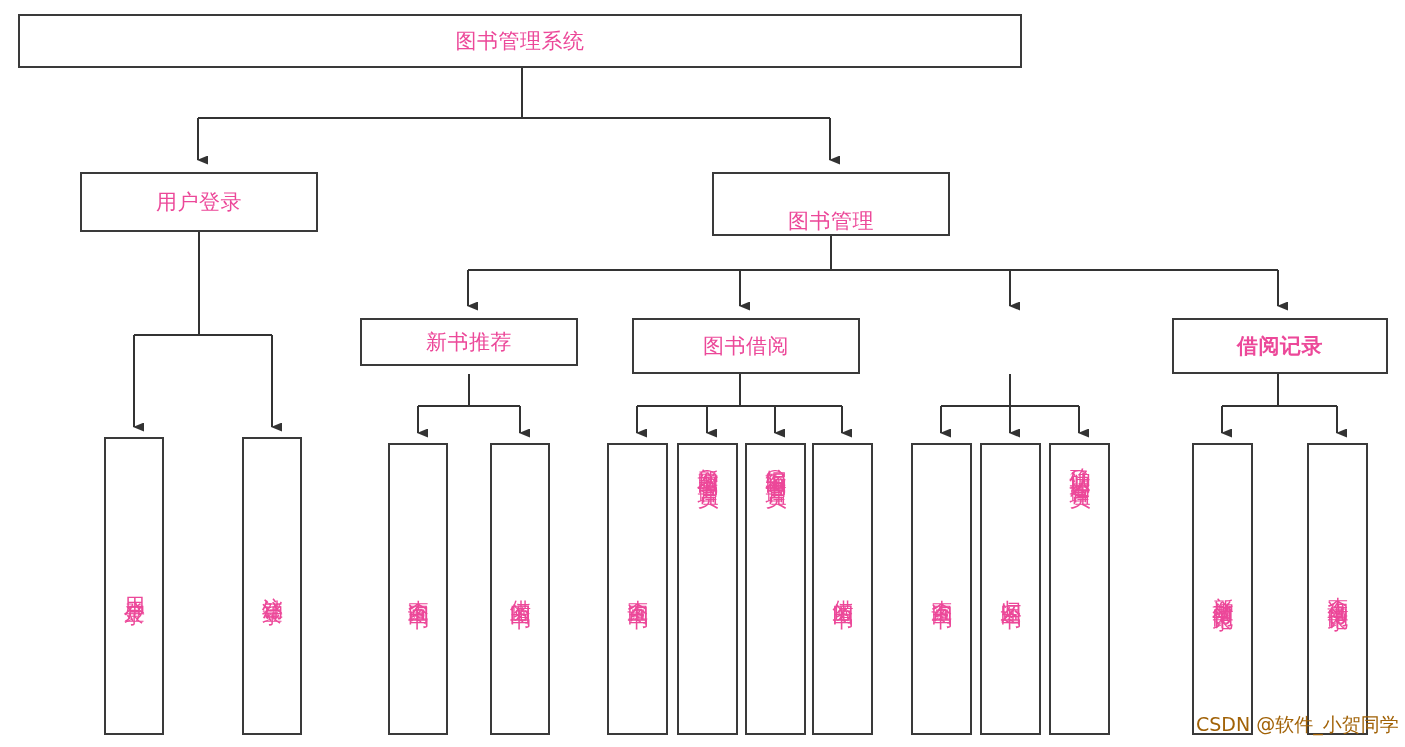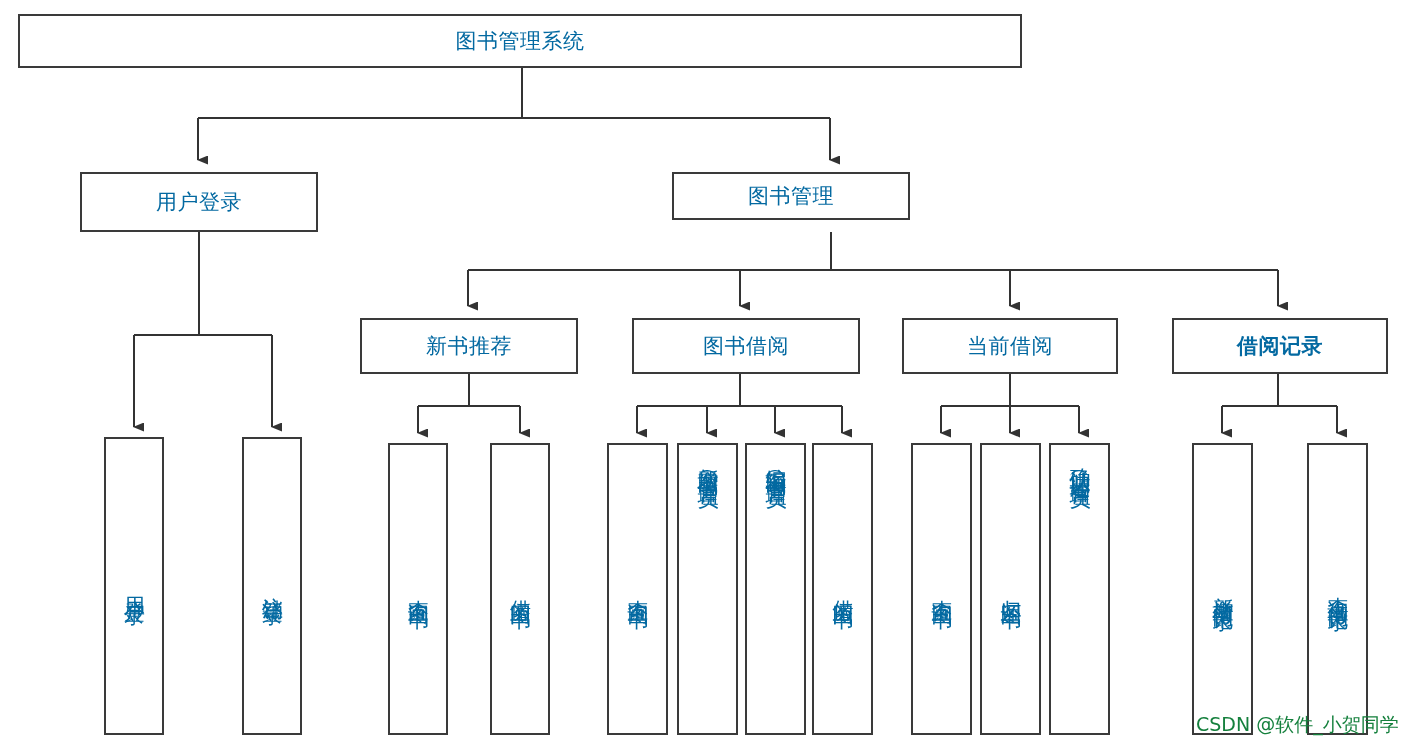--- a/index.html
+++ b/index.html
@@ -30,21 +30,21 @@
     position: absolute;
     box-sizing: border-box;
     background: #ffffff;
     border: 2px solid #3a3a3a;
     display: flex;
     align-items: center;
     justify-content: center;
     z-index: 2;
   }
   .node-label {
-    color: #0369a1;
+    color: #ec4899;
     font-size: 21px;
     letter-spacing: 0.5px;
     line-height: 1.25;
     white-space: nowrap;
     text-align: center;
   }
   
   .node-box.vertical {
     align-items: flex-start;
     justify-content: center;
@@ -57,21 +57,21 @@
     font-size: 21px;
     letter-spacing: 3px;
     line-height: 1;
   }
   .node-box.vertical.centered {
     align-items: center;
     padding-top: 0;
   }
   #watermark {
     position: absolute;
-    color: #15803d;
+    color: #a16207;
     font-size: 19px;
     white-space: nowrap;
     z-index: 5;
   }
 </style>
 </head>
 <body>
 
 <div id="diagram-root">
 
@@ -125,32 +125,29 @@
     </g>
   </svg>
 
   <div class="node-box" style="left:18px; top:14px; width:1004px; height:54px;">
     <span class="node-label">图书管理系统</span>
   </div>
 
   <div class="node-box" style="left:80px; top:172px; width:238px; height:60px;">
     <span class="node-label">用户登录</span>
   </div>
-  <div class="node-box" style="left:672px; top:172px; width:238px; height:48px;">
+  <div class="node-box" style="left:712px; top:172px; width:238px; height:64px;align-items:flex-end;">
     <span class="node-label">图书管理</span>
   </div>
 
-  <div class="node-box" style="left:360px; top:318px; width:218px; height:56px;">
+  <div class="node-box" style="left:360px; top:318px; width:218px; height:48px;">
     <span class="node-label">新书推荐</span>
   </div>
   <div class="node-box" style="left:632px; top:318px; width:228px; height:56px;">
     <span class="node-label">图书借阅</span>
-  </div>
-  <div class="node-box" style="left:902px; top:318px; width:216px; height:56px;">
-    <span class="node-label">当前借阅</span>
   </div>
   <div class="node-box" style="left:1172px; top:318px; width:216px; height:56px;font-weight:bold;">
     <span class="node-label">借阅记录</span>
   </div>
 
   <div class="node-box vertical centered" style="left:104px; top:437px; width:60px; height:298px;">
     <span class="node-label">用户登录</span>
   </div>
   <div class="node-box vertical centered" style="left:242px; top:437px; width:60px; height:298px;">
     <span class="node-label">注销登录</span>

